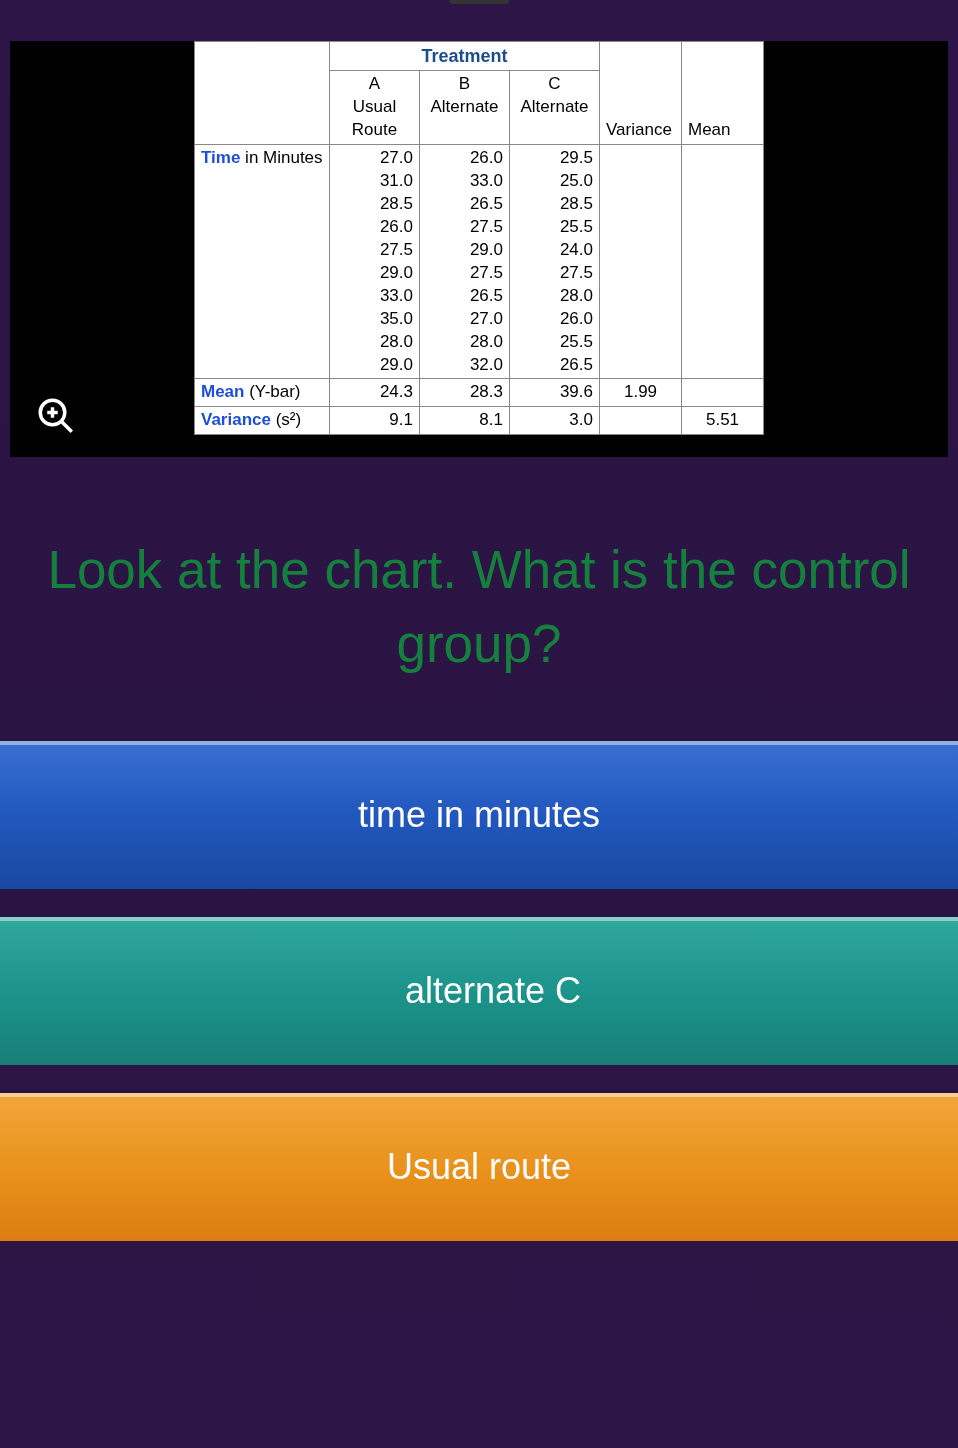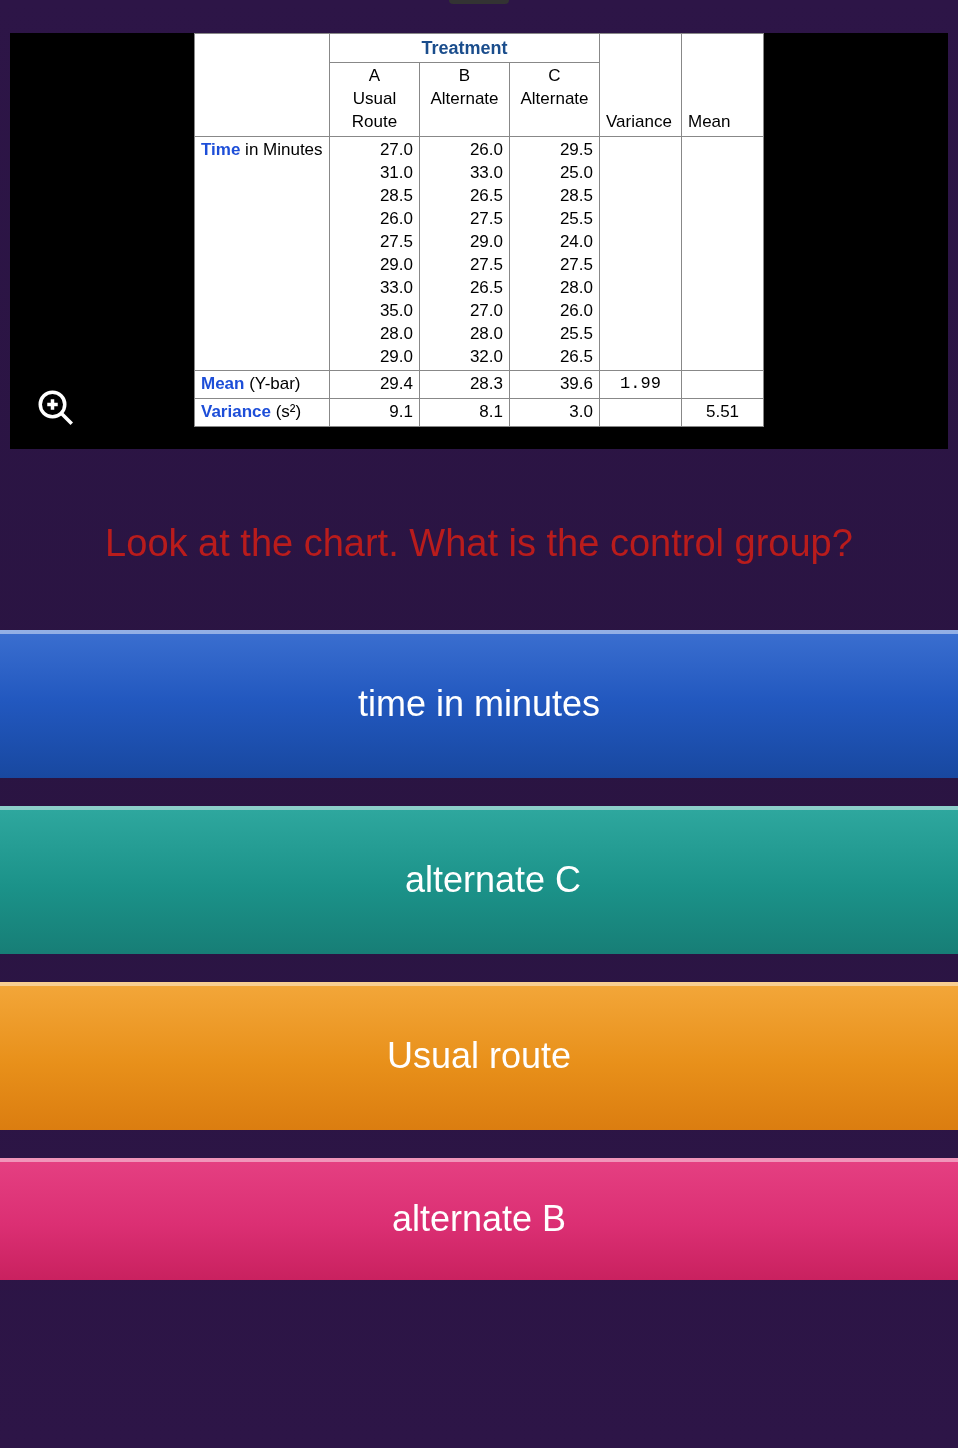--- a/index.html
+++ b/index.html
@@ -18,21 +18,21 @@
       align-items: flex-start;
     }
     .pill {
       background: #333;
       color: #ccc;
       border-radius: 0 0 20px 20px;
       padding: 0 30px 4px 30px;
       font-size: 14px;
     }
     .chart-container {
-      margin: 8px 10px;
+      margin: 16px 10px;
       background: #000;
       height: 416px;
       position: relative;
       display: flex;
       justify-content: center;
       align-items: flex-start;
     }
     .zoom-icon {
       position: absolute;
       bottom: 20px;
@@ -66,22 +66,22 @@
     .data-table .row-label {
       text-align: left;
       width: 135px;
     }
     .data-table .row-label .bold { color: #1d4ed8; font-weight: bold; }
     .data-table .num { text-align: right; }
     .data-table .num-cell { width: 90px; }
     .data-table .var-mean-cell { width: 82px; }
     .data-table td { line-height: 1.35; }
     .question {
-      color: #b91c1c;
-      font-size: 38px;
+      color: #15803d;
+      font-size: 53px;
       font-weight: 300;
       text-align: center;
       padding: 60px 30px;
       line-height: 1.4;
       font-family: 'Segoe UI', Arial, sans-serif;
     }
     .answers { display: flex; flex-direction: column; }
     .answer {
       height: 148px;
       margin-bottom: 28px;
@@ -131,24 +131,24 @@
     <tr>
       <td class="row-label"><span class="bold">Time</span><span> in Minutes</span></td>
       <td class="num" id="colA">27.0<br>31.0<br>28.5<br>26.0<br>27.5<br>29.0<br>33.0<br>35.0<br>28.0<br>29.0</td>
       <td class="num" id="colB">26.0<br>33.0<br>26.5<br>27.5<br>29.0<br>27.5<br>26.5<br>27.0<br>28.0<br>32.0</td>
       <td class="num" id="colC">29.5<br>25.0<br>28.5<br>25.5<br>24.0<br>27.5<br>28.0<br>26.0<br>25.5<br>26.5</td>
       <td></td>
       <td></td>
     </tr>
     <tr>
       <td class="row-label"><span class="bold">Mean</span><span> (Y-bar)</span></td>
-      <td class="num">29.4</td>
+      <td class="num">24.3</td>
       <td class="num">28.3</td>
       <td class="num">39.6</td>
-      <td class="num" style="text-align:center;font-family:Liberation Mono, monospace;">1.99</td>
+      <td class="num" style="text-align:center;">1.99</td>
       <td></td>
     </tr>
     <tr>
       <td class="row-label"><span class="bold">Variance</span><span> (s²)</span></td>
       <td class="num">9.1</td>
       <td class="num">8.1</td>
       <td class="num">3.0</td>
       <td></td>
       <td class="num" style="text-align:center;">5.51</td>
     </tr>
@@ -161,14 +161,13 @@
     <line x1="15" y1="15" x2="21" y2="21"></line>
   </svg>
 </div>
 
 <div class="question">Look at the chart. What is the control group?</div>
 
 <div class="answers">
   <div class="answer answer-1">time in minutes</div>
   <div class="answer answer-2">alternate C</div>
   <div class="answer answer-3">Usual route</div>
-  <div class="answer answer-4">alternate B</div>
 </div>
 
 </body></html>

